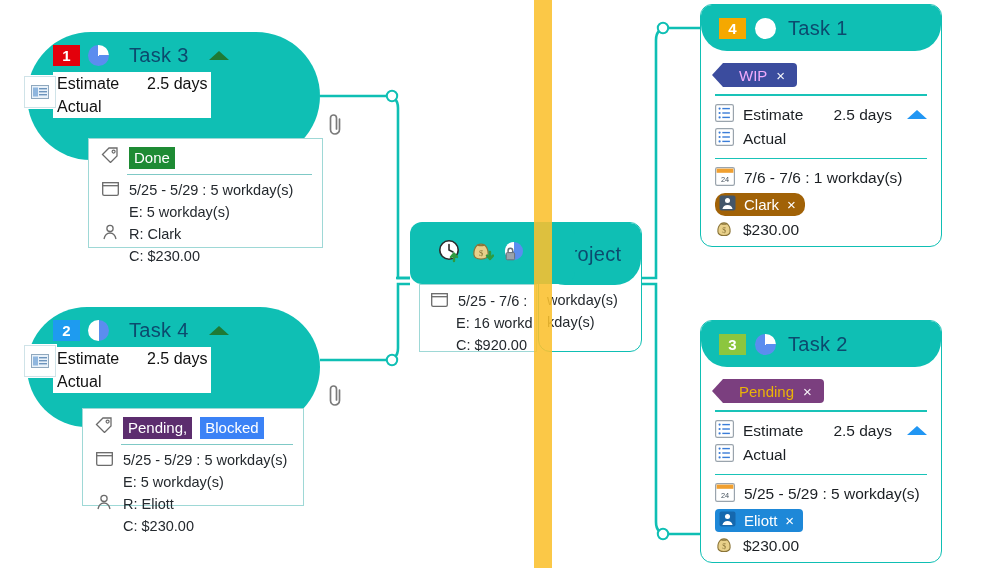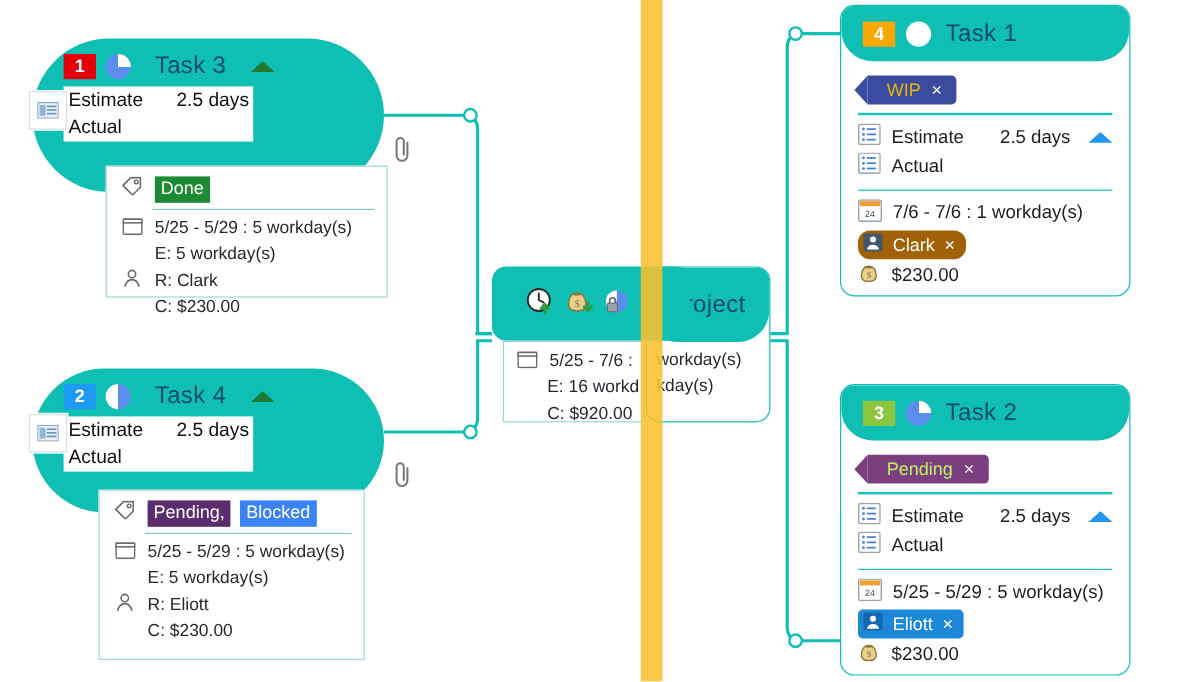--- a/index.html
+++ b/index.html
@@ -246,21 +246,21 @@
         <rect x="8" y="9" width="8" height="1.4" fill="#6D94BC"></rect>
       </svg>
     </div>
 
     <div class="clip" style="left:327px;top:383px;">
       <svg width="18" height="26" viewBox="0 0 18 26">
         <path d="M12.5 7 v10.5 a4.5 4.5 0 0 1 -9 0 V6 a3 3 0 0 1 6 0 v11" fill="none" stroke="#7a7a7a" stroke-width="1.7" stroke-linecap="round"></path>
       </svg>
     </div>
 
-    <div class="infocard" style="left:82px;top:408px;width:222px;height:142px;">
+    <div class="infocard" style="left:82px;top:408px;width:222px;height:98px;">
       <div class="ic-row">
         <span class="ic-ico">
           <svg width="18" height="16" viewBox="0 0 18 16">
               <path d="M1.5 7.5 L8 1 h8 v8 l-6.5 6.5 z" fill="none" stroke="#6b6b6b" stroke-width="1.3"></path>
               <circle cx="12.6" cy="4.6" r="1.5" fill="none" stroke="#6b6b6b" stroke-width="1.2"></circle>
             </svg>
         </span>
         <span class="tagchip" style="background:#5C2D6E">Pending,</span>
           <span class="tagchip" style="background:#3b82f6">Blocked</span>
       </div>
@@ -347,21 +347,21 @@
 
   <div class="card" style="left:700px;top:4px;width:242px;height:243px;">
     <div class="card-head">
       <span class="badge" style="background:#F5A800">4</span>
       <span class="pie" style="background:#ffffff;margin-left:9px;"></span>
       <span class="node-title">Task 1</span>
     </div>
     <div class="card-body">
       <div style="margin:2px 0 6px 0;">
         <span class="ptag" style="color:#3B4C9E;background:#3B4C9E;">
-          <span style="color:#eab308;">WIP</span>
+          <span style="color:#f0abfc;">WIP</span>
           <span class="xk" style="color:#fff;">×</span>
         </span>
       </div>
       <div class="sep"></div>
       <div class="row">
         <span>
           <svg width="19" height="18" viewBox="0 0 19 18">
               <rect x="0.6" y="0.6" width="17.8" height="16.8" rx="1.6" fill="#ffffff" stroke="#9aa4ad" stroke-width="1.2"></rect>
             <circle cx="4.6" cy="4.6" r="1.1" fill="#3B7DD8"></circle>
               <circle cx="4.6" cy="9" r="1.1" fill="#3B7DD8"></circle>
@@ -430,21 +430,21 @@
 
   <div class="card" style="left:700px;top:320px;width:242px;height:243px;">
     <div class="card-head">
       <span class="badge" style="background:#8CC63E">3</span>
       <span class="pie" style="background:conic-gradient(#ffffff 0 25%, #5B8DEF 25% 100%);margin-left:9px;"></span>
       <span class="node-title">Task 2</span>
     </div>
     <div class="card-body">
       <div style="margin:2px 0 6px 0;">
         <span class="ptag" style="color:#7B3F7F;background:#7B3F7F;">
-          <span style="color:#bef264;">Pending</span>
+          <span style="color:#eab308;">Pending</span>
           <span class="xk" style="color:#fff;">×</span>
         </span>
       </div>
       <div class="sep"></div>
       <div class="row">
         <span>
           <svg width="19" height="18" viewBox="0 0 19 18">
               <rect x="0.6" y="0.6" width="17.8" height="16.8" rx="1.6" fill="#ffffff" stroke="#9aa4ad" stroke-width="1.2"></rect>
             <circle cx="4.6" cy="4.6" r="1.1" fill="#3B7DD8"></circle>
               <circle cx="4.6" cy="9" r="1.1" fill="#3B7DD8"></circle>

